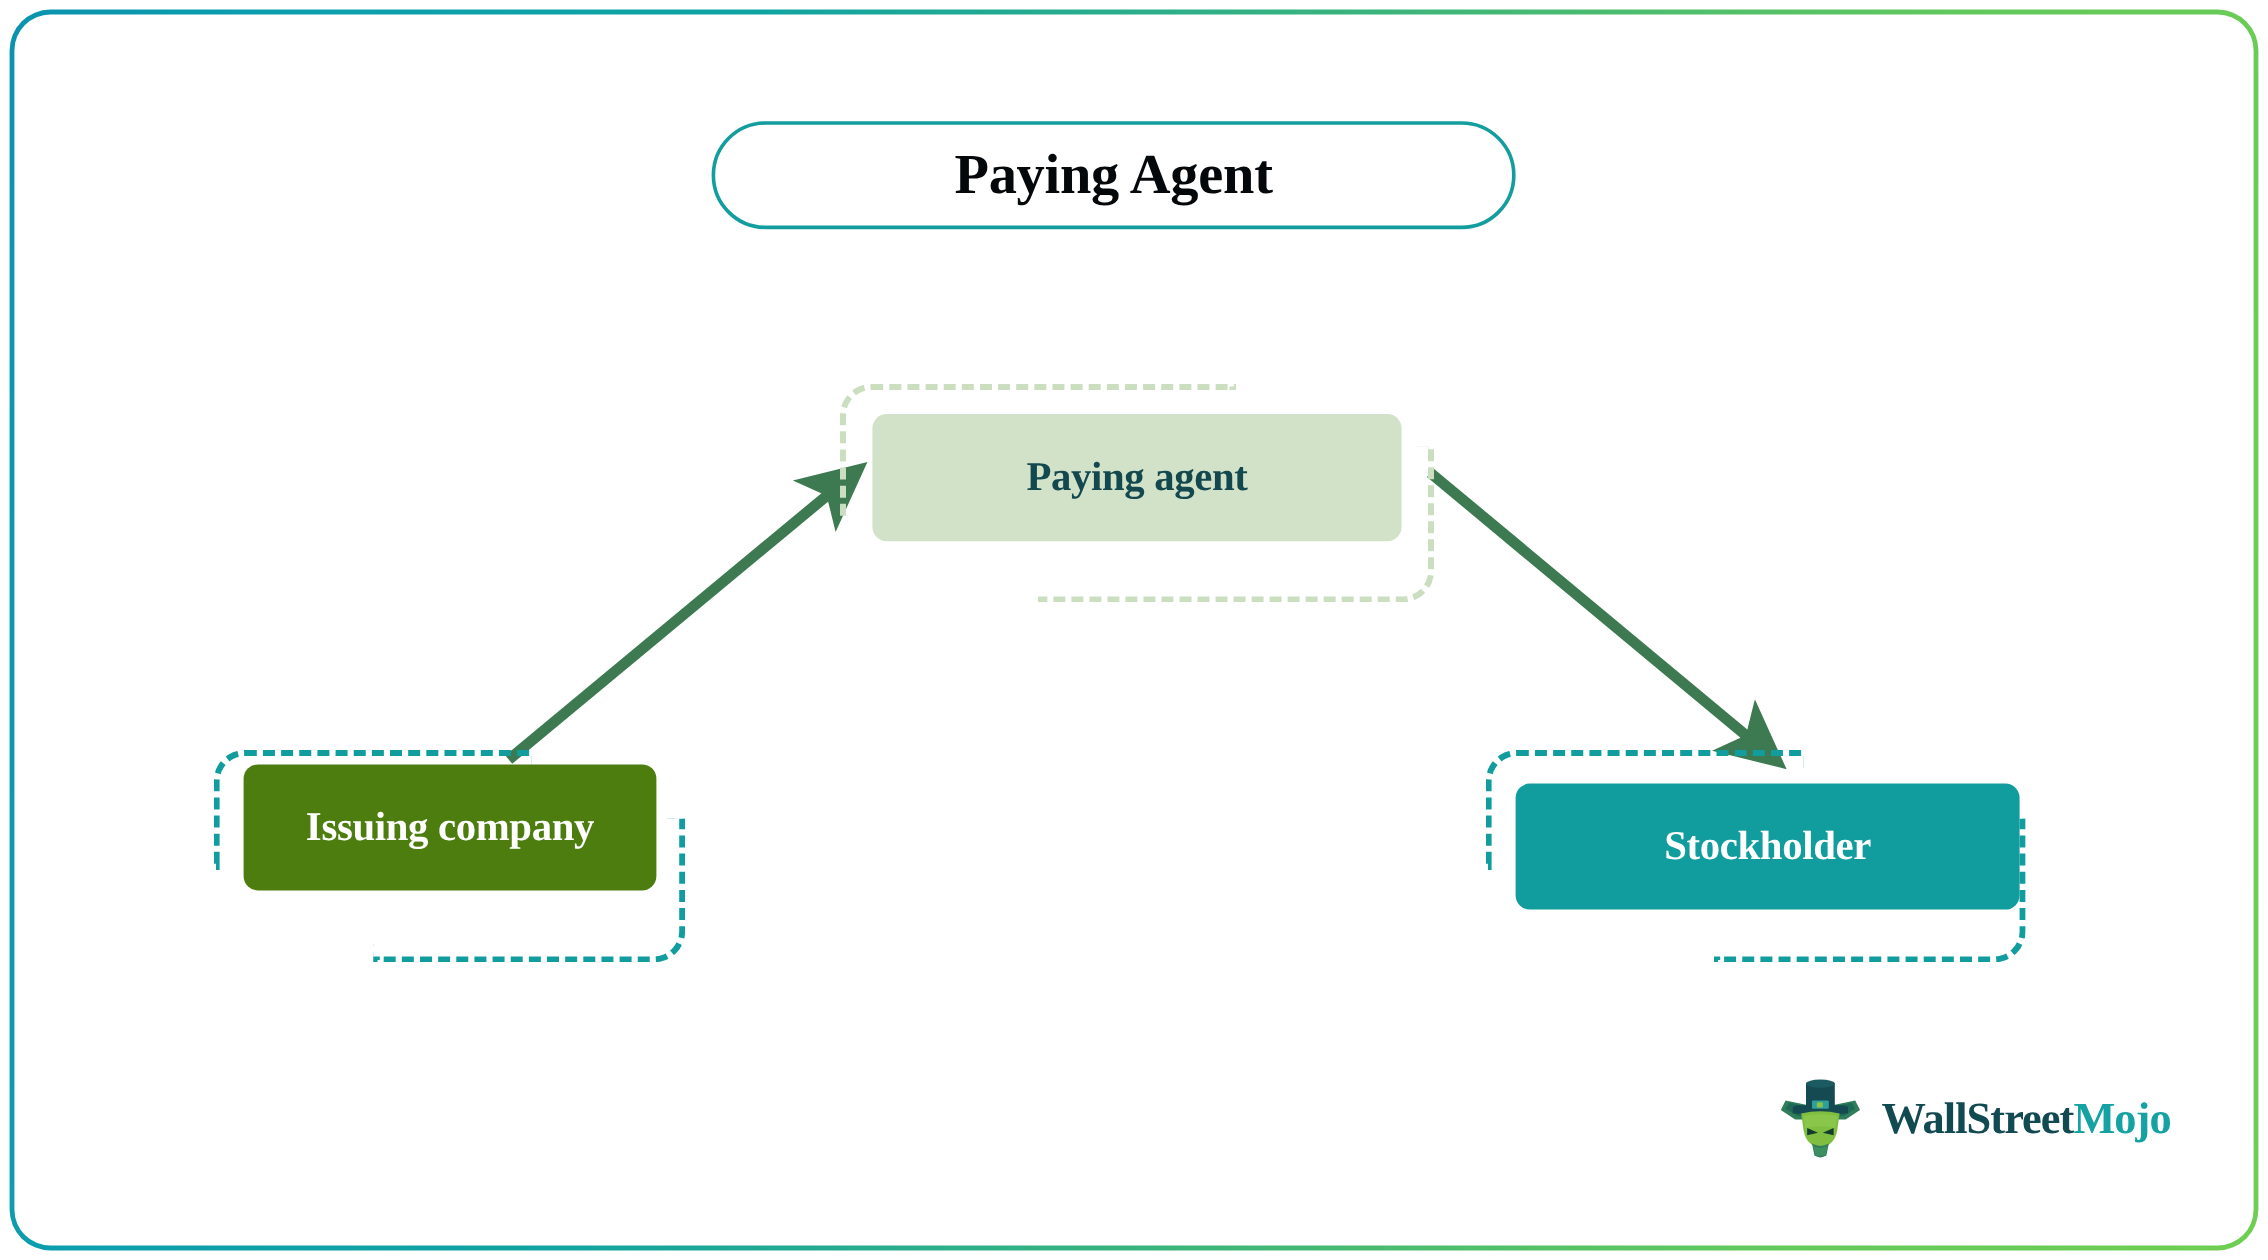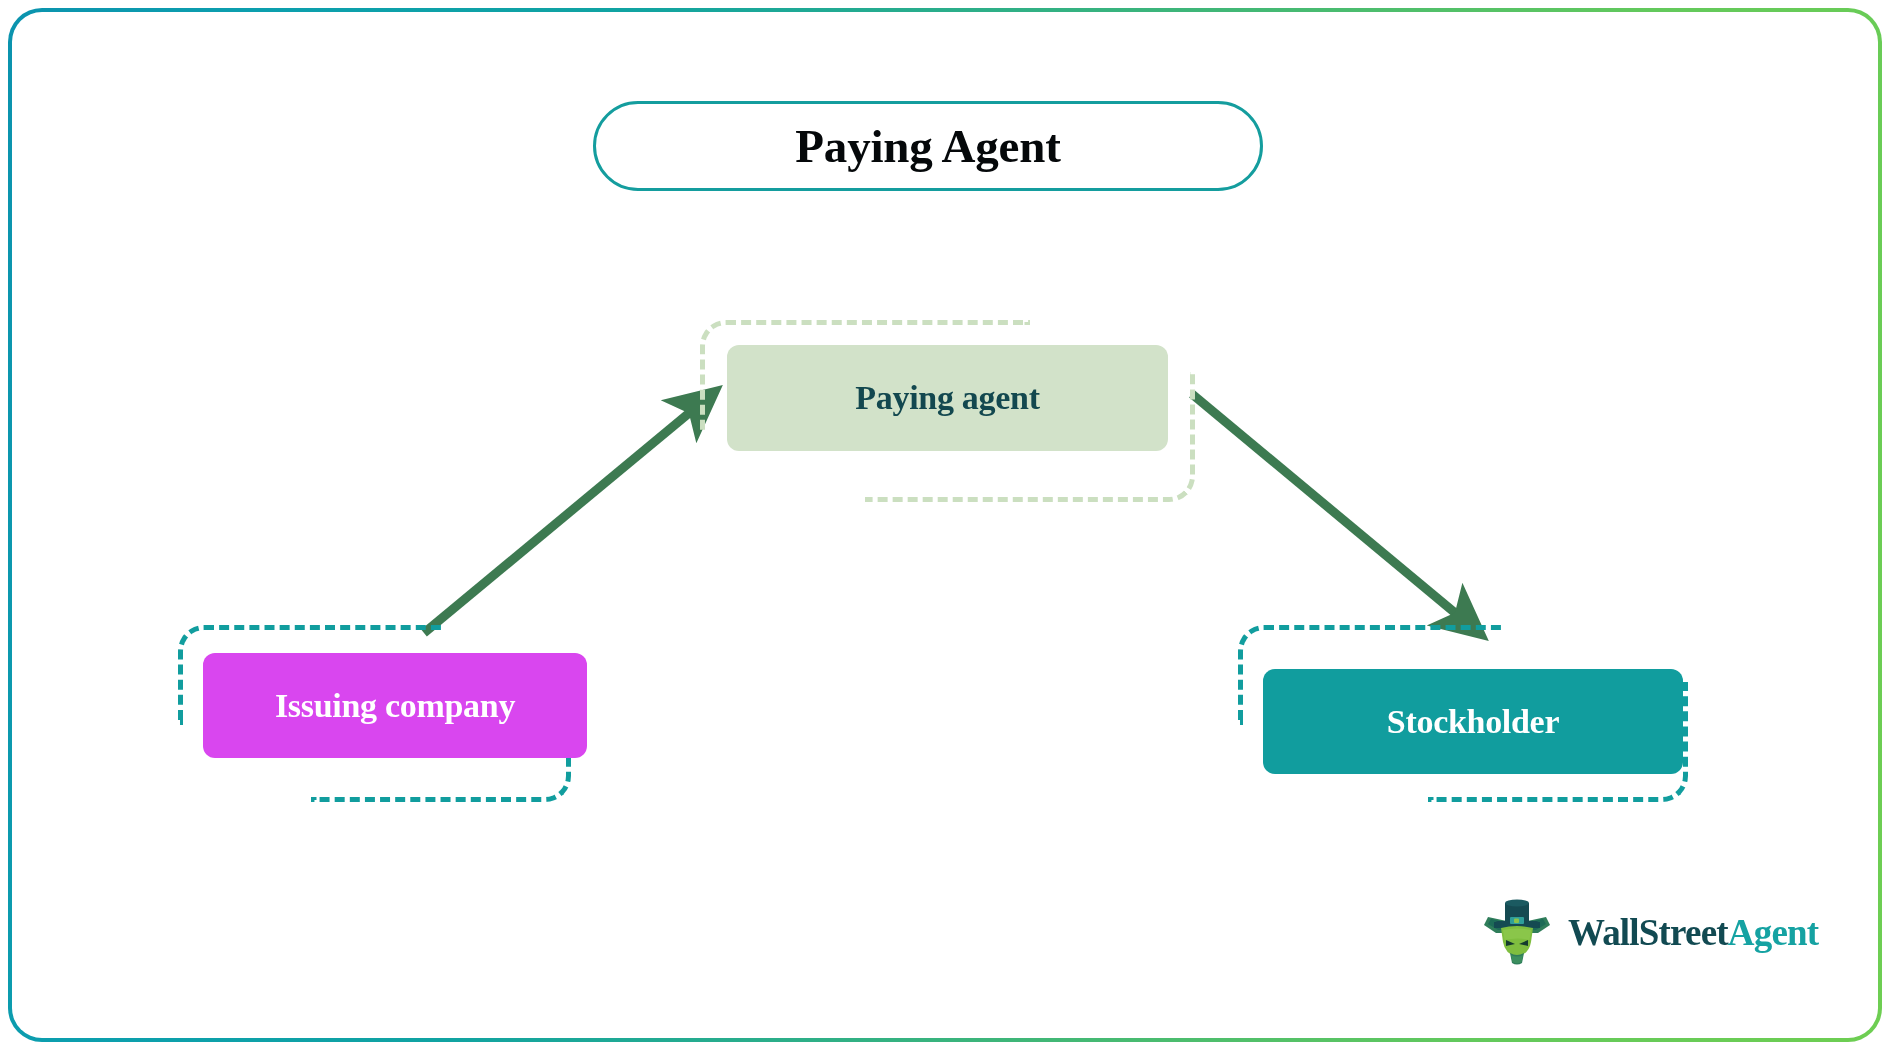--- a/index.html
+++ b/index.html
@@ -117,39 +117,38 @@
     border-top-color: #cbdfc0; border-left-color: #cbdfc0;
   }
   #node-center .brk.br {
     left: 165px; top: 52px; width: 330px; height: 130px;
     border-bottom-color: #cbdfc0; border-right-color: #cbdfc0;
   }
 
   
   #node-left { left: 178px; top: 625px; width: 420px; height: 175px; }
   #node-left .box {
-    left: 25px; top: 28px; width: 384px; height: 105px;
-    background: #d946ef;
+    left: 25px; top: 12px; width: 344px; height: 105px;
+    background: #4d7c0f;
   }
   #node-left .label { color: #ffffff; }
   #node-left .brk.tl {
     left: 0px; top: 0px; width: 265px; height: 100px;
     border-top-color: #119d9e; border-left-color: #119d9e;
   }
   #node-left .brk.br {
     left: 133px; top: 57px; width: 260px; height: 120px;
     border-bottom-color: #119d9e; border-right-color: #119d9e;
   }
 
   
   #node-right { left: 1238px; top: 625px; width: 420px; height: 175px; }
   #node-right .box {
     left: 25px; top: 28px; width: 420px; height: 105px;
     background: #119d9e;
-    margin-top: 16px;
   }
   #node-right .label { color: #ffffff; }
   #node-right .brk.tl {
     left: 0px; top: 0px; width: 265px; height: 100px;
     border-top-color: #119d9e; border-left-color: #119d9e;
   }
   #node-right .brk.br {
     left: 190px; top: 57px; width: 260px; height: 120px;
     border-bottom-color: #119d9e; border-right-color: #119d9e;
   }
@@ -247,17 +246,17 @@
 
       <path d="M23 35 q14 -3 28 0 l-1.5 10 q-12 -3 -25 0 z" fill="#8ac64a"></path>
 
       <path d="M26 45 l9 4 l-9 2 z" fill="#143b2e"></path>
       <path d="M48 45 l-9 4 l9 2 z" fill="#143b2e"></path>
 
       <path d="M30 58 q7 4 14 0 l-2 10 q-5 3 -10 0 z" fill="#2f7d5a"></path>
       <path d="M31 60 q6 3 12 0 l-1.5 7 q-4.5 2.5 -9 0 z" fill="#3c8f5e"></path>
     </svg>
     <div class="logo-text">
-      <span class="lt-a">WallStreet</span><span class="lt-b">Agent</span>
+      <span class="lt-a">WallStreet</span><span class="lt-b">Mojo</span>
     </div>
   </div>
 
 </div>
 
 </body></html>

